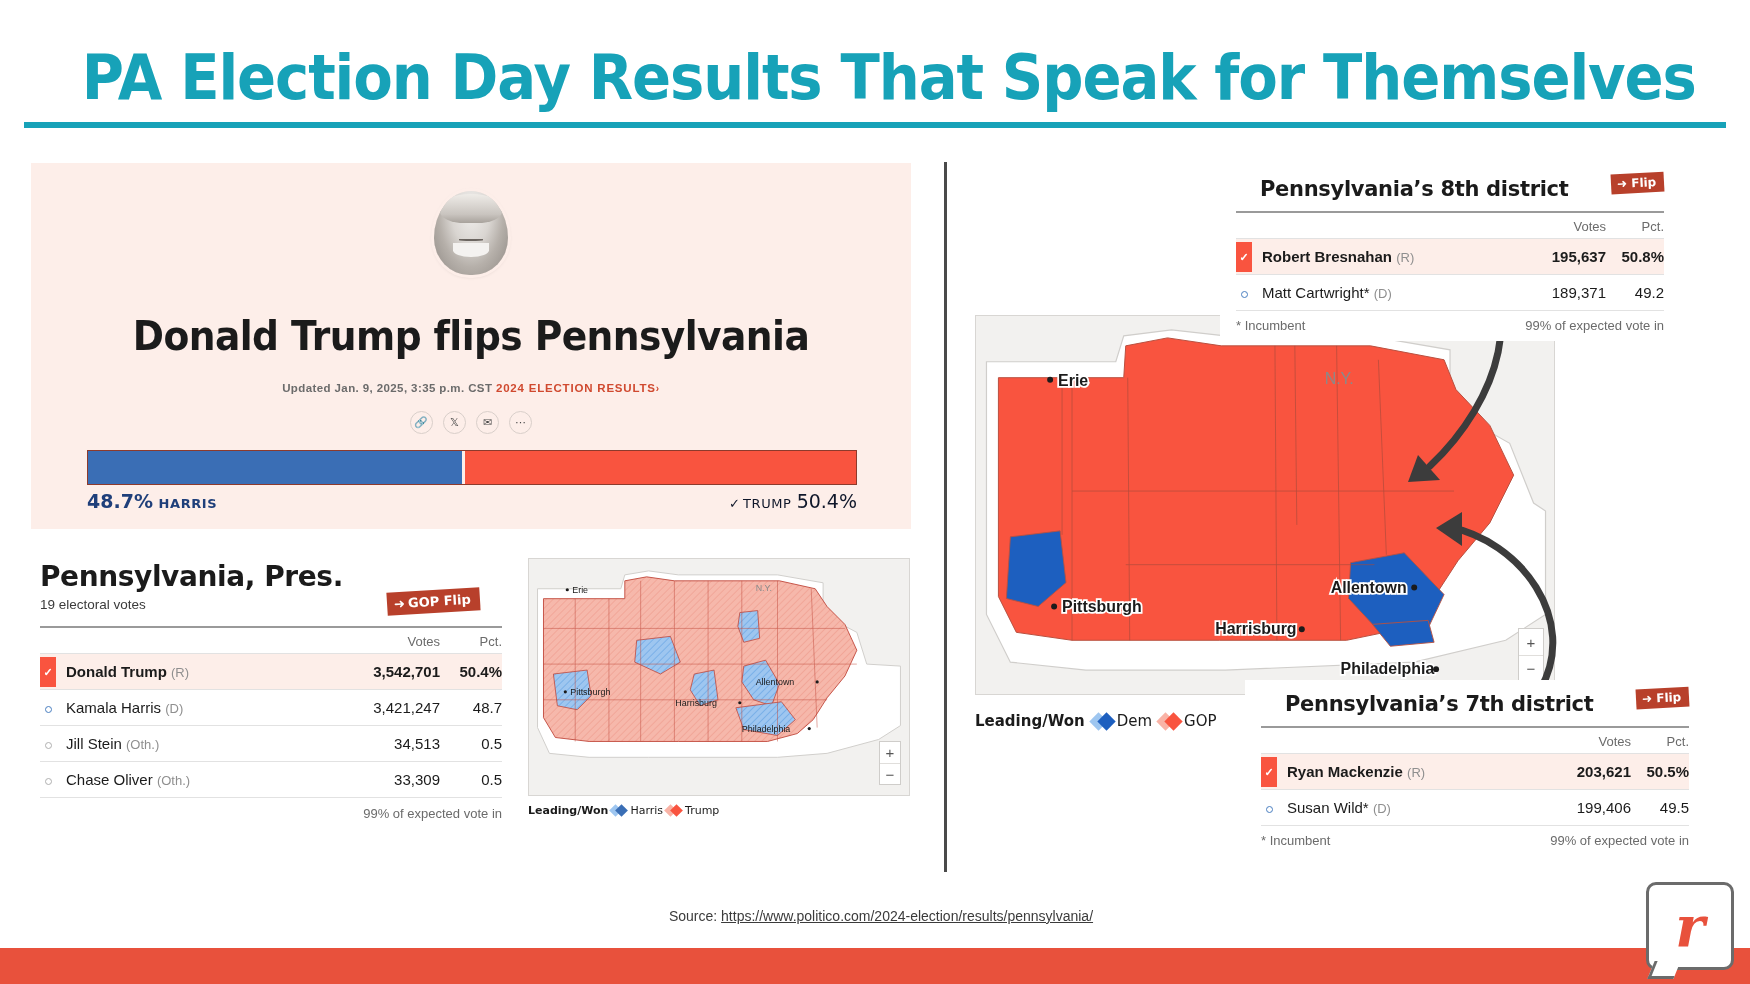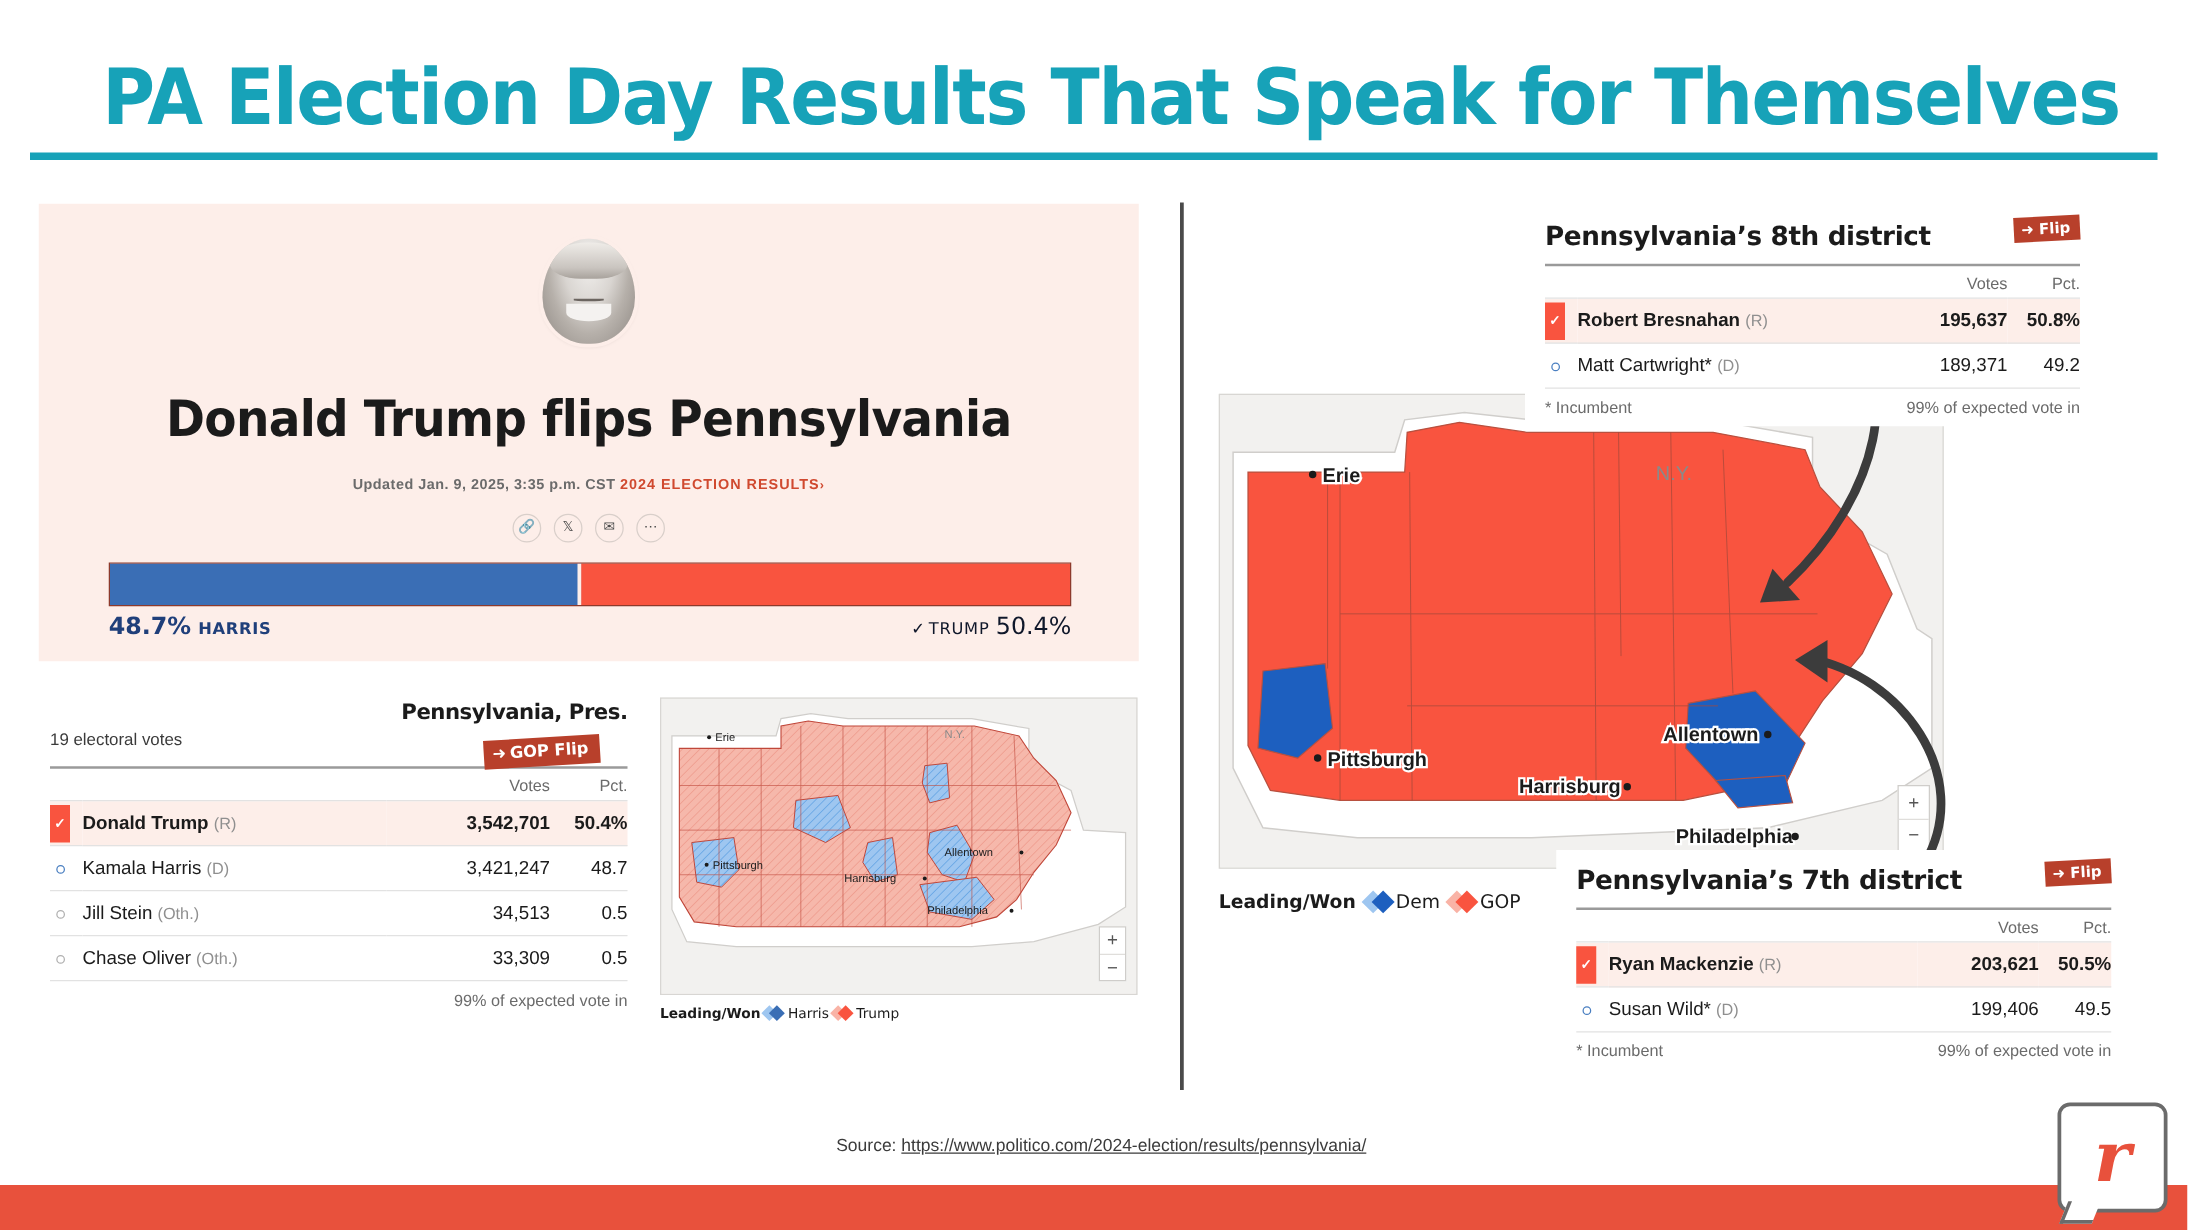--- a/index.html
+++ b/index.html
@@ -110,21 +110,21 @@
   .vl-left .name { font-size: 13px; letter-spacing: .6px; }
   .vl-right { font-family:"DejaVu Sans",sans-serif; color: #0f172a; font-weight: 400; }
   .vl-right .name { font-size: 13px; letter-spacing: .6px; }
   .vl-right .pct { font-size: 19px; }
   .vl-right .check { font-size: 13px; margin-right: 3px; }
 
   
   .res-panel { position: absolute; left: 40px; top: 560px; width: 462px; }
   .res-title {
     font-family:"DejaVu Sans",sans-serif; font-weight: 700;
-    font-size: 17px; color: #1b1b1b; letter-spacing: -0.4px; text-align: right;
+    font-size: 28px; color: #1b1b1b; letter-spacing: -0.4px;
   }
   .res-sub { font-size: 13.5px; color: #3b3b3b; margin-top: 4px; }
   .flip-tag {
     position: absolute; right: 22px; top: 30px;
     background: #b8402b; color: #fff;
     font-family:"DejaVu Sans",sans-serif; font-weight: 700;
     font-size: 13px; padding: 4px 9px 4px 7px;
     transform: rotate(-3.5deg);
     white-space: nowrap;
   }
@@ -186,21 +186,21 @@
   .zoom-ctl span {
     height: 21px; display: flex; align-items: center; justify-content: center;
     font-size: 15px; color: #555;
   }
   .zoom-ctl span + span { border-top: 1px solid #e0dedb; }
 
   
   .dist-card { position: absolute; background: #fff; }
   .dist-card .dc-title {
     font-family:"DejaVu Sans",sans-serif; font-weight: 700;
-    font-size: 21px; color: #1b1b1b; letter-spacing: -0.3px;
+    font-size: 21px; color: #1b1b1b; letter-spacing: -0.3px; margin-left: 24px;
   }
   .dist-card .flip-tag-sm {
     position: absolute; right: 16px; top: 8px;
     background: #b8402b; color: #fff;
     font-family:"DejaVu Sans",sans-serif; font-weight: 700;
     font-size: 12px; padding: 3px 8px 3px 6px;
     transform: rotate(-3deg);
   }
   .dist-card .dc-rule { height: 2px; background: #9a9a9a; margin-top: 10px; }
   .dist-card .res-foot-row {

